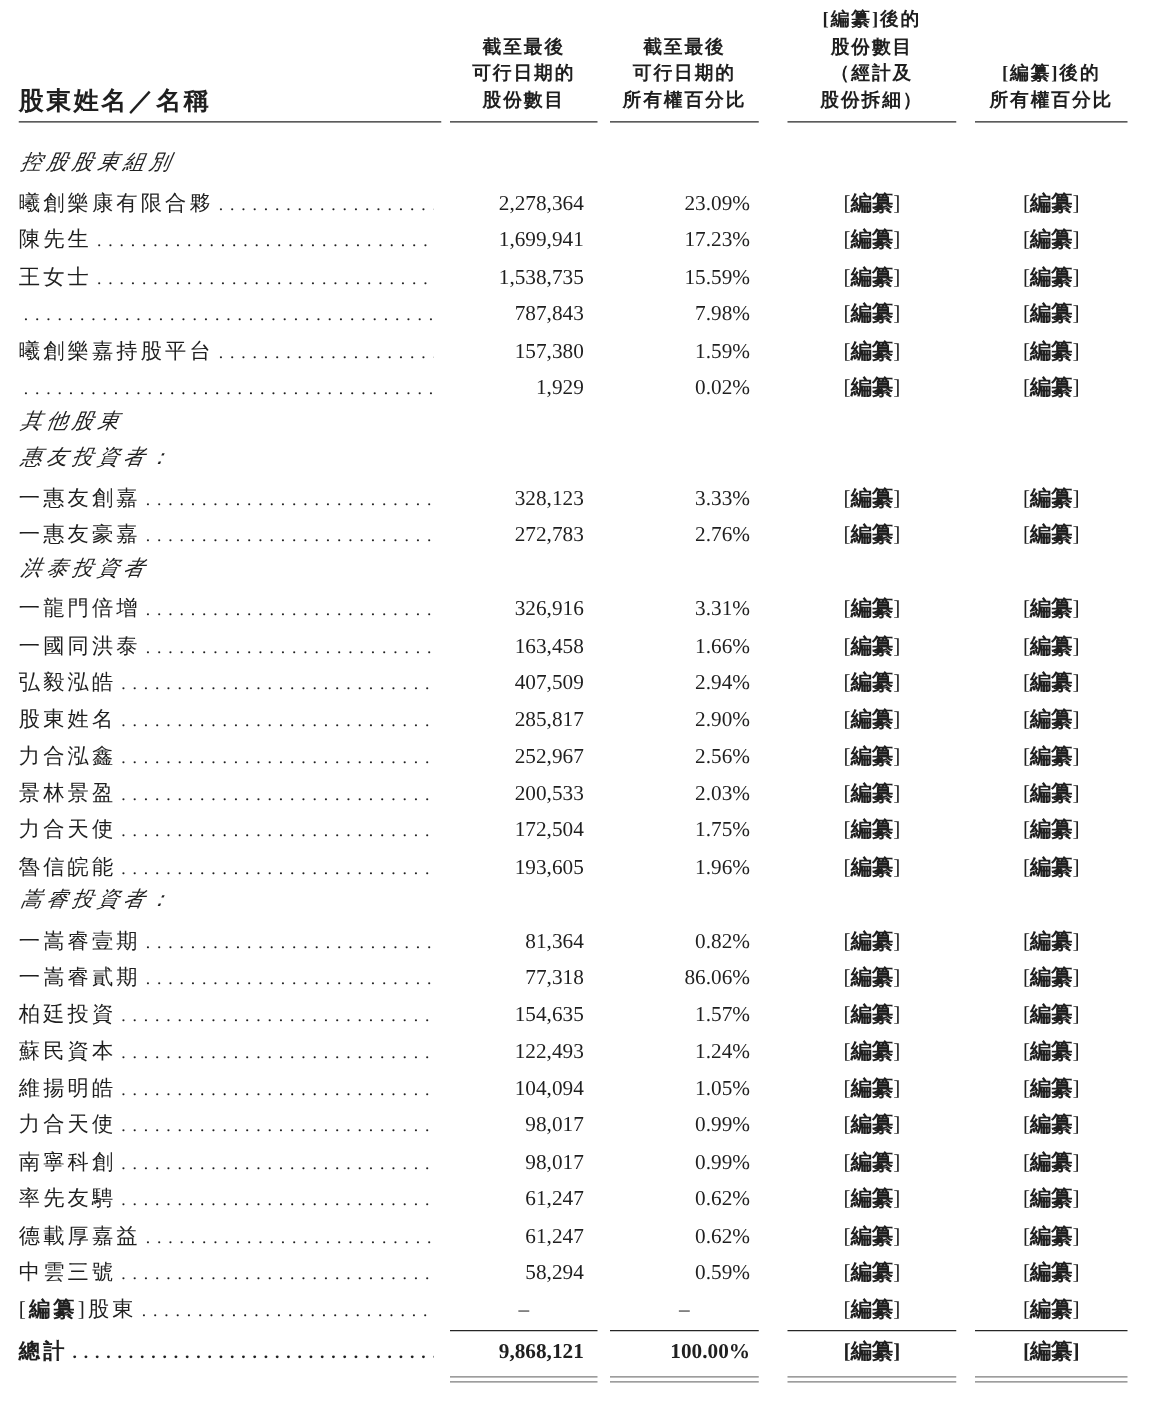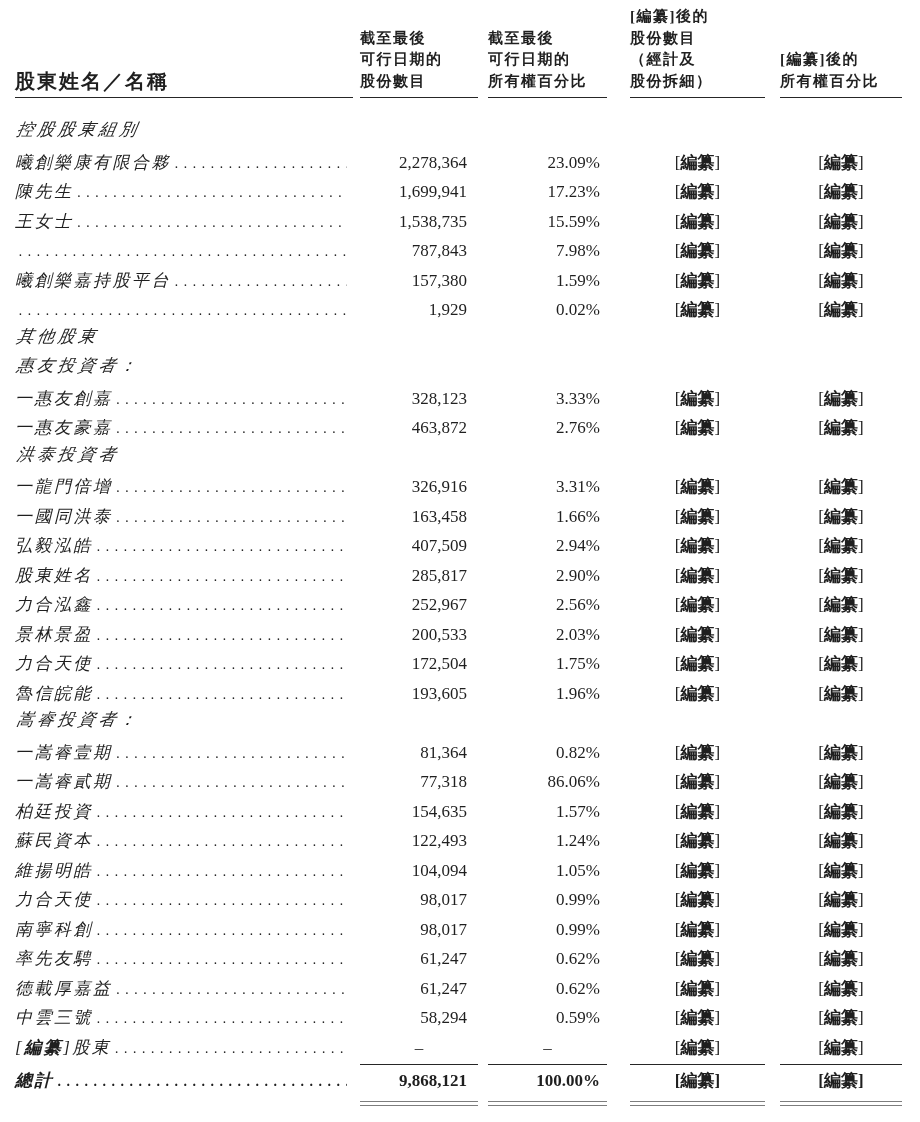--- a/index.html
+++ b/index.html
@@ -21,35 +21,35 @@
 
   
   .thead{display:flex;align-items:flex-end;}
   .hcell{
     display:flex;flex-direction:column;justify-content:flex-end;
     border-bottom:1.6px solid #262626;
     padding-bottom:5px;box-sizing:border-box;
   }
   .hline{
     font-weight:bold;font-size:15px;line-height:21.5px;
-    letter-spacing:1.5px;white-space:nowrap;
+    text-align:center;letter-spacing:1.5px;white-space:nowrap;
   }
   .hcell.c-name .hline{text-align:left;font-size:20px;letter-spacing:2px;}
 
   
   .tbody{margin-top:20px;}
   .row{display:flex;align-items:baseline;height:29.5px;}
   .cell{line-height:29.5px;box-sizing:border-box;}
   .num{font-size:17px;}
   .cell.c-shares{text-align:right;padding-right:11px;}
   .cell.c-pct{text-align:right;padding-right:7px;}
   .cell.c-ps,.cell.c-pp{text-align:center;}
   .cell.dash{text-align:center;padding-right:0;}
 
-  .namecell{display:flex;align-items:baseline;font-style:italic;}
+  .namecell{display:flex;align-items:baseline;}
   .nm{font-size:17px;letter-spacing:2.5px;white-space:nowrap;}
   .leader{
     flex:1;overflow:hidden;white-space:nowrap;
     font-size:14px;letter-spacing:5.5px;
     margin:0 6px 0 4px;color:#1f1f1f;
   }
   .section .sec{
     font-style:italic;display:inline-block;
     transform:skewX(-10deg);transform-origin:50% 100%;
     font-size:17px;letter-spacing:3.5px;
@@ -169,21 +169,21 @@
           <div class="cell num c-shares">328,123</div>
           <div class="cell num c-pct">3.33%</div>
           <div class="cell num c-ps">[<span class="rb">編纂</span>]</div>
           <div class="cell num c-pp">[<span class="rb">編纂</span>]</div>
         </div>
         <div class="row">
           <div class="cell namecell c-name">
             <span class="nm">一惠友豪嘉</span>
             <span class="leader">............................................................</span>
           </div>
-          <div class="cell num c-shares">463,872</div>
+          <div class="cell num c-shares">272,783</div>
           <div class="cell num c-pct">2.76%</div>
           <div class="cell num c-ps">[<span class="rb">編纂</span>]</div>
           <div class="cell num c-pp">[<span class="rb">編纂</span>]</div>
         </div>
         <div class="row section">
           <span class="sec">洪泰投資者</span>
         </div>
         <div class="row">
           <div class="cell namecell c-name">
             <span class="nm">一龍門倍增</span>

